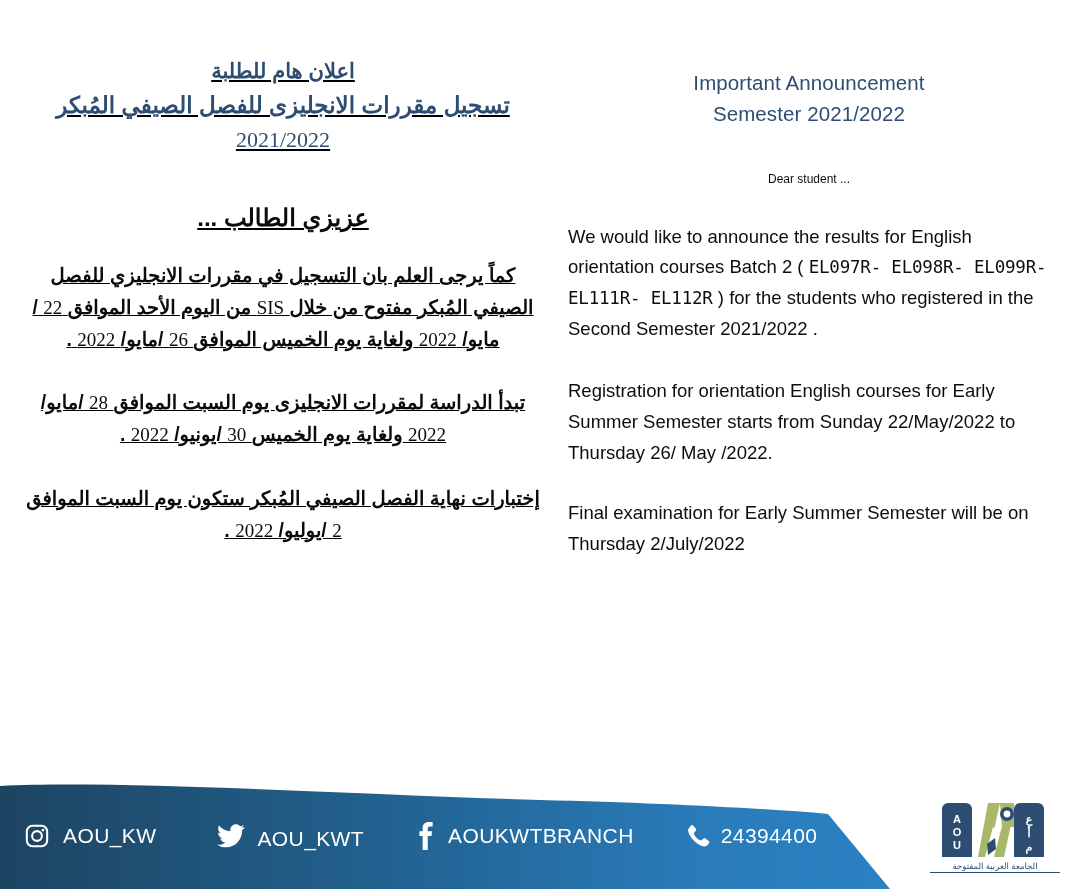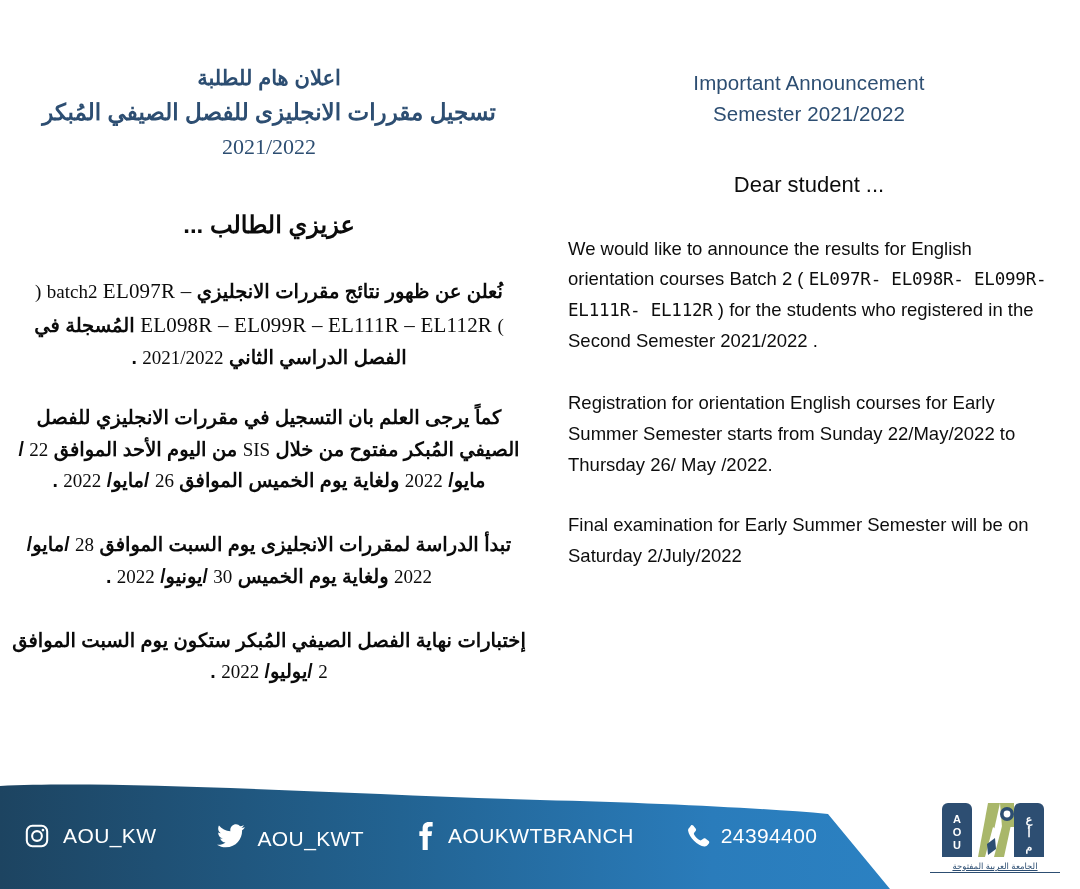--- a/index.html
+++ b/index.html
@@ -24,25 +24,26 @@
   }
 
   
   .col {
     position: absolute;
     top: 0;
     height: 790px;
     box-sizing: border-box;
   }
   .col-ar {
-    left: 1px;
+    left: 15px;
     width: 540px;
-    padding: 15px 14px 0 10px;
+    padding: 8px 14px 0 10px;
     direction: rtl;
     text-align: center;
+    text-decoration: underline;
   }
   .col-en {
     left: 540px;
     width: 540px;
     padding: 0 30px 0 28px;
     direction: ltr;
     text-align: left;
   }
 
   
@@ -108,21 +109,21 @@
   .en-head {
     color: #2d4e72;
     font-size: 20.5px;
     text-align: center;
     line-height: 1.50;
     margin-top: 68px;
     letter-spacing: 0.1px;
   }
   .en-salut {
     margin-top: 42px;
-    font-size: 22px;
+    font-size: 12px;
     color: #0d0d0d;
     text-align: center;
   }
   .en-para {
     font-size: 18.5px;
     color: #0d0d0d;
     line-height: 1.66;
     text-align: left;
     margin-top: 30px;
   }
@@ -188,48 +189,38 @@
   #aou-logo .logo-mark { display: block; }
   #aou-logo .logo-text {
     display: block;
     text-align: center;
     color: #2d4e72;
     font-size: 8px;
     letter-spacing: 0.2px;
     line-height: 1.22;
     margin-top: 2px;
   }
-  #aou-logo .logo-text .lt-ar { font-size: 8.5px; display: block; text-decoration: underline; }
+  #aou-logo .logo-text .lt-ar { font-size: 8.5px; display: block; }
   #aou-logo .logo-text .lt-en { font-size: 8.5px; display: block; border-top: 1px solid #2d4e72; padding-top: 18px; margin-top: 1px;}
 </style>
 </head>
 <body>
 
 <div id="poster">
 
   <div class="col col-ar">
 
     <div class="ar-head ar-head-1">اعلان هام للطلبة</div>
 
     <div class="ar-head ar-head-2">تسجيل مقررات الانجليزى للفصل الصيفي المُبكر</div>
 
     <div class="ar-head-year">2021/2022</div>
 
     <div class="ar-salut">عزيزي الطالب ...</div>
 
-    <div class="ar-para p1">
-      <span>نُعلن عن ظهور نتائج مقررات الانجليزي</span>
-      <span class="lat">)</span>
-      <span class="lat">batch2</span>
-      <span class="lat-codes">EL097R – EL098R – EL099R – EL111R – EL112R</span>
-      <span class="lat">(</span>
-      <span>المُسجلة في الفصل الدراسي الثاني</span>
-      <span class="lat">2021/2022</span>
-      <span>.</span>
-    </div>
 
     <div class="ar-para p2">
       <span>كماً يرجى العلم بان التسجيل في مقررات الانجليزي للفصل الصيفي المُبكر مفتوح من خلال</span>
       <span class="lat">SIS</span>
       <span>من اليوم الأحد الموافق</span>
       <span class="lat">22</span>
       <span>/ مايو/</span>
       <span class="lat">2022</span>
       <span>ولغاية يوم الخميس الموافق</span>
       <span class="lat">26</span>
@@ -266,21 +257,21 @@
       <div>Semester  2021/2022</div>
     </div>
 
     <div class="en-salut">Dear student ...</div>
 
     <div class="en-para e1"><span>We would like to announce the results for English orientation courses Batch 2 ( </span><span class="code-font">EL097R- EL098R- EL099R- EL111R- EL112R</span><span> ) for the students who registered in the Second Semester 2021/2022 .</span></div>
 
     <div class="en-para e2">Registration for orientation English courses for Early Summer Semester starts from Sunday 22/May/2022 to Thursday 26/ May /2022.</div>
 
 
-    <div class="en-para e4">Final examination for Early Summer Semester will be on Saturday 2/July/2022</div>
+    <div class="en-para e4">Final examination for Early Summer Semester will be on Thursday 2/July/2022</div>
   </div>
 
   <svg id="footer-band" viewBox="0 0 1080 119" preserveAspectRatio="none">
     <defs>
       <linearGradient id="footgrad" x1="0" y1="0" x2="1" y2="0">
         <stop offset="0%" stop-color="#1d4461"></stop>
         <stop offset="45%" stop-color="#226392"></stop>
         <stop offset="80%" stop-color="#2a7cbb"></stop>
         <stop offset="100%" stop-color="#2b81c2"></stop>
       </linearGradient>

